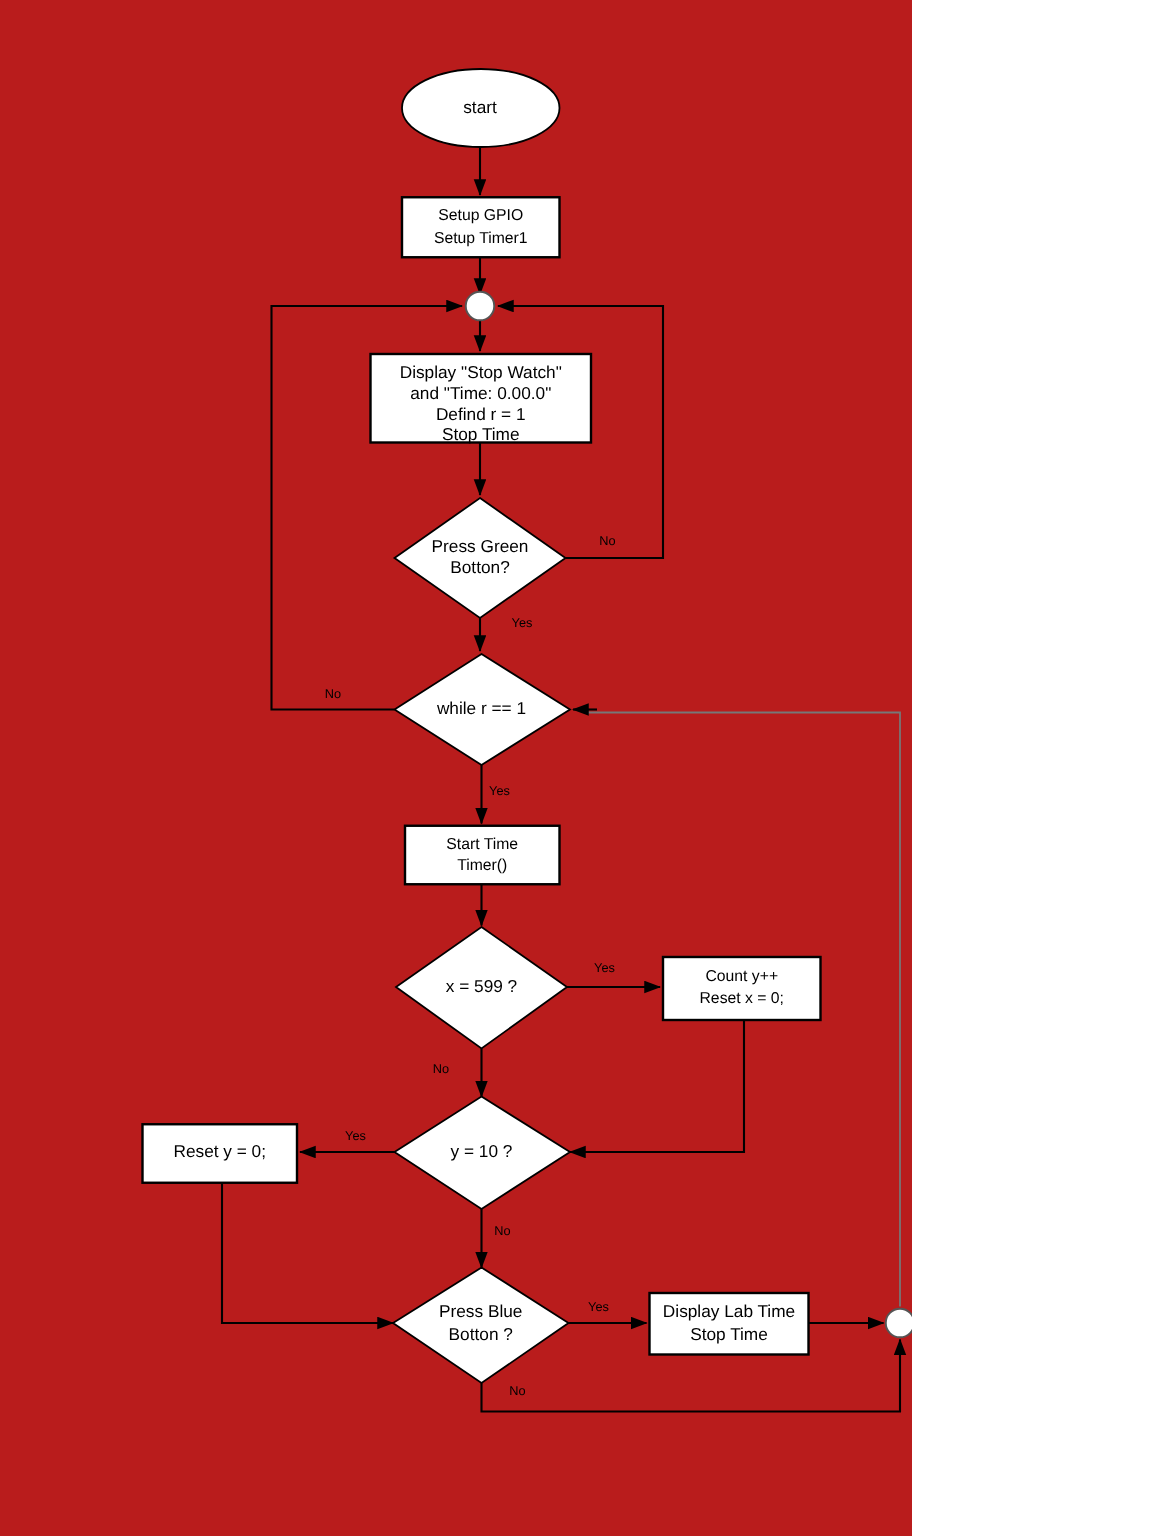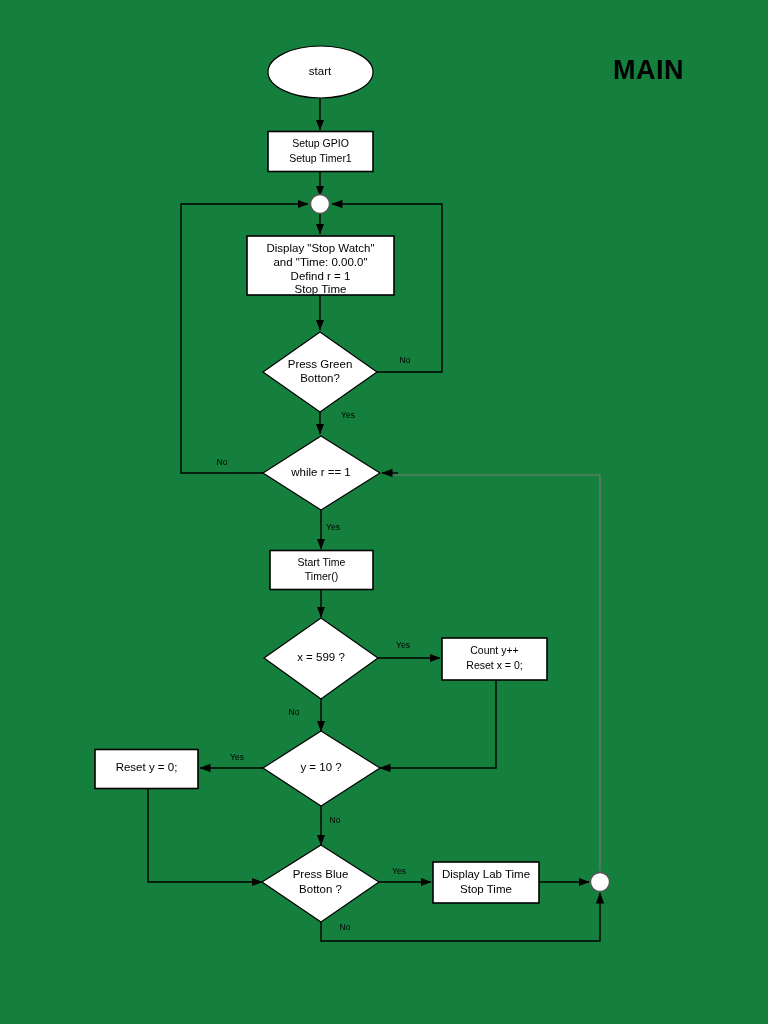--- a/index.html
+++ b/index.html
@@ -7,23 +7,23 @@
     margin: 0;
     padding: 0;
     background: #ffffff;
   }
   body {
     font-family: "Liberation Sans", sans-serif;
     color: #000000;
   }
   #page {
     position: relative;
-    width: 768px;
+    width: 608px;
     height: 1024px;
-    background: #15803d;
+    background: #b91c1c;
     overflow: hidden;
   }
   #flow-svg {
     position: absolute;
     left: 0;
     top: 0;
     width: 768px;
     height: 1024px;
   }
   .node-text {

